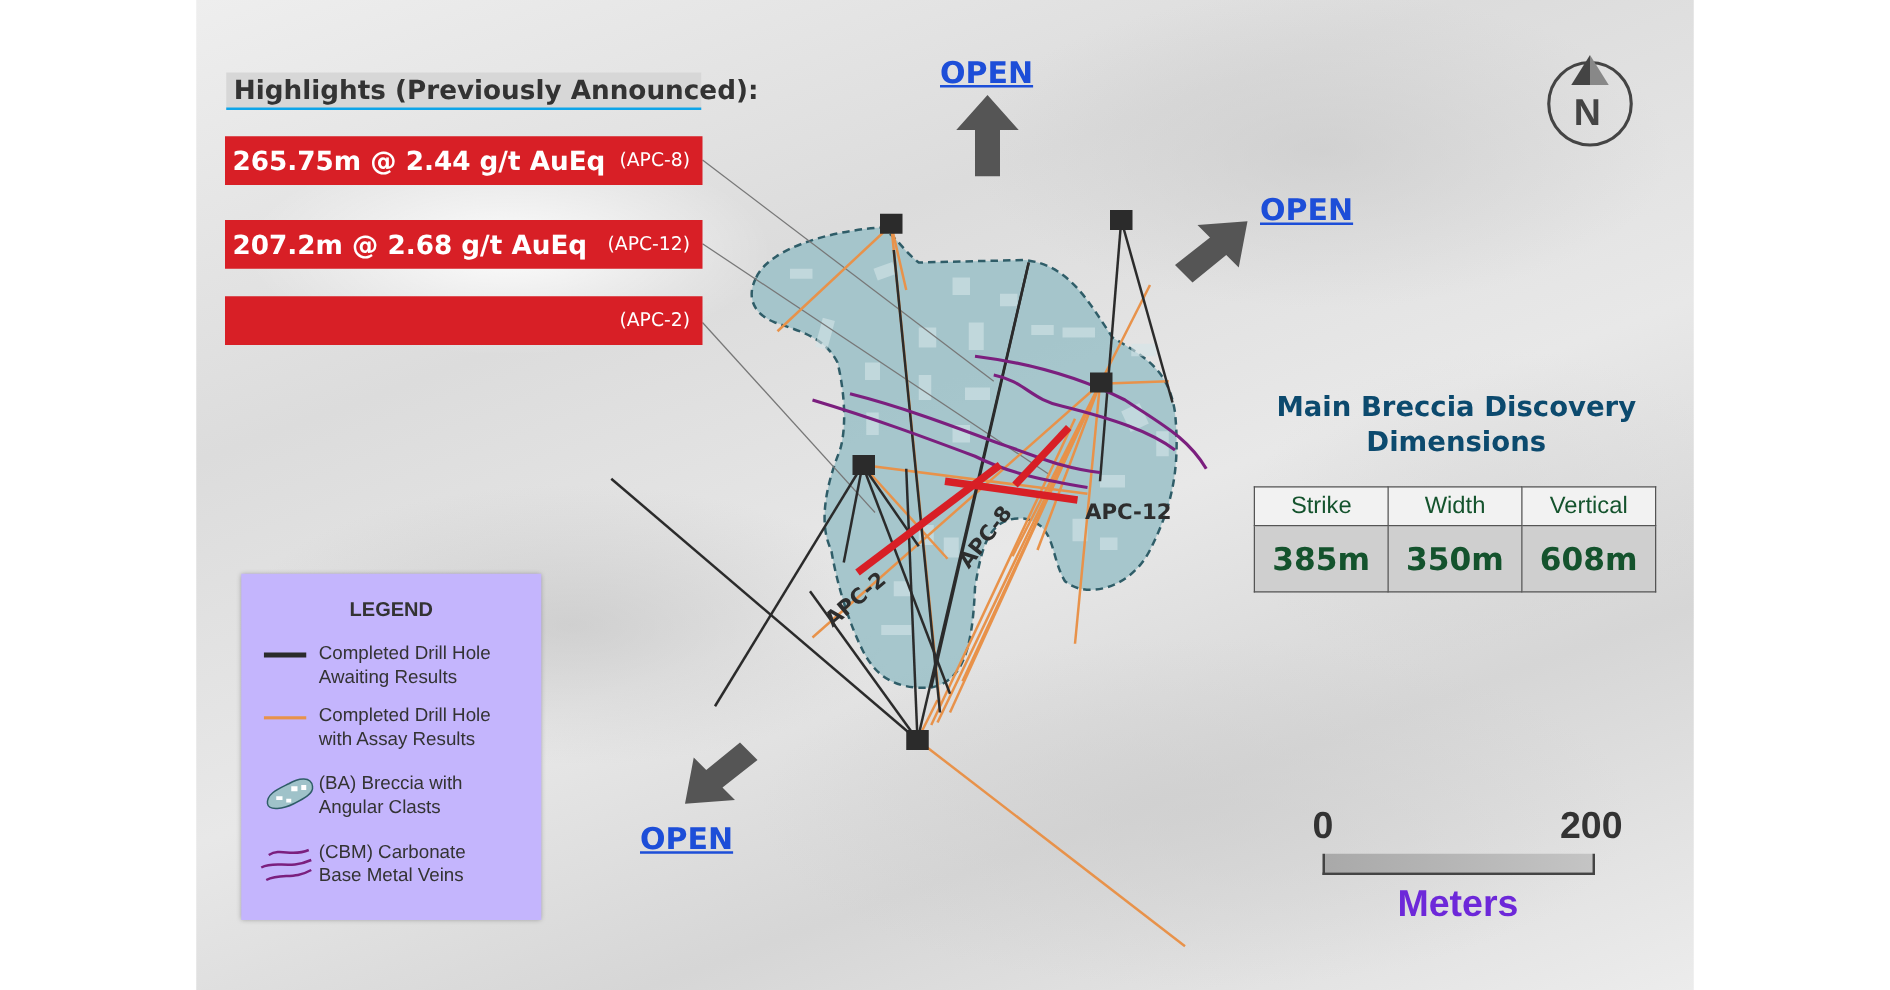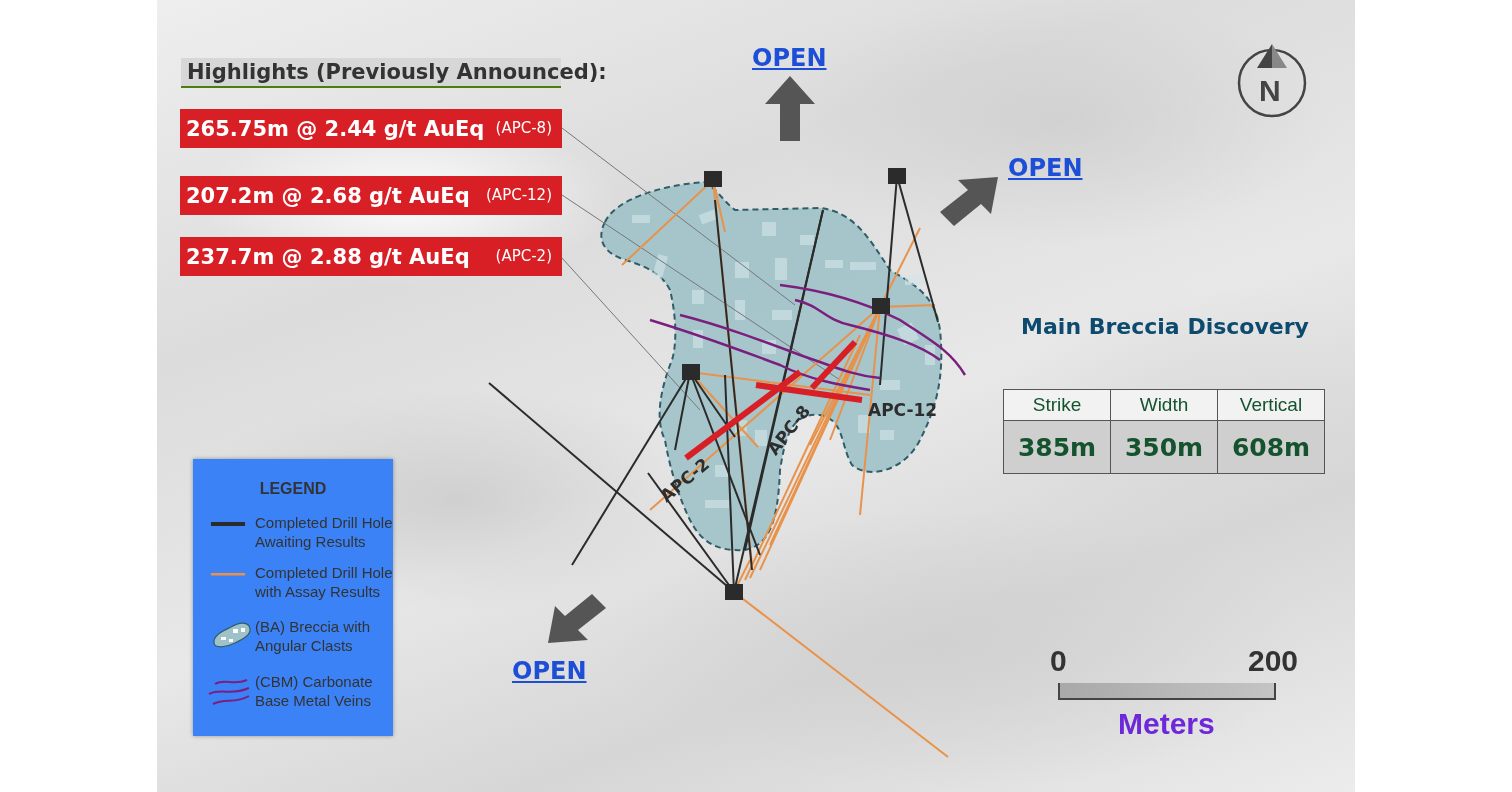--- a/index.html
+++ b/index.html
@@ -8,28 +8,28 @@
     background:
       radial-gradient(ellipse 300px 120px at 250px 200px, rgba(255,255,255,0.9), transparent 70%),
       radial-gradient(ellipse 400px 180px at 900px 120px, rgba(200,200,200,0.6), transparent 70%),
       radial-gradient(ellipse 380px 160px at 300px 500px, rgba(190,190,190,0.55), transparent 70%),
       radial-gradient(ellipse 500px 200px at 800px 650px, rgba(205,205,205,0.6), transparent 70%),
       radial-gradient(ellipse 300px 200px at 1050px 420px, rgba(215,215,215,0.5), transparent 70%),
       linear-gradient(160deg, #eeeeee 0%, #dcdcdc 30%, #e8e8e8 55%, #d6d6d6 75%, #ececec 100%);
   }
   svg.overlay { position:absolute; left:0; top:0; }
   .hl-title { position:absolute; left:181px; top:58px; width:380px; height:30px; background:#d7d7d7;
-    border-bottom:2px solid #4d7c0f; box-sizing:border-box; font-weight:bold; font-size:21px; color:#333;
+    border-bottom:2px solid #0ea5e9; box-sizing:border-box; font-weight:bold; font-size:21px; color:#333;
     padding:2px 6px; white-space:nowrap; font-family:"DejaVu Sans", sans-serif; }
   .hl-item { position:absolute; left:180px; height:39px; width:382px; background:#d81f26; color:#fff;
     box-sizing:border-box; padding:8px 6px; white-space:nowrap; font-family:"DejaVu Sans", sans-serif; }
   .hl-item .main { font-weight:bold; font-size:21px; }
   .hl-item .tag { font-size:15px; position:absolute; right:10px; top:10px; }
   .open-label { position:absolute; font-weight:bold; font-size:24px; color:#1d4ed8; font-family:"DejaVu Sans", sans-serif;text-decoration:underline; }
-  .legend { position:absolute; left:193px; top:459px; width:200px; height:277px; background:#3b82f6;
+  .legend { position:absolute; left:193px; top:459px; width:240px; height:277px; background:#c4b5fd;
     box-shadow:0 0 4px rgba(0,0,0,0.35); box-sizing:border-box; }
   .legend .title { position:absolute; left:0; width:100%; top:21px; text-align:center; font-weight:bold; font-size:16px; color:#333; font-family:"Liberation Sans", sans-serif; }
   .legend .entry { position:absolute; left:62px; font-size:15px; line-height:19px; color:#333; }
   .legend .sw { position:absolute; left:18px; }
   .dims-title { position:absolute; left:1000px; top:313px; width:330px; text-align:center; font-weight:bold; font-size:22px; color:#0c4a6e; line-height:28px; font-family:"DejaVu Sans", sans-serif; }
   table.dims { position:absolute; left:1003px; top:389px; border-collapse:collapse; width:322px; }
   table.dims td { border:1.5px solid #555; text-align:center; color:#14532d; }
   table.dims tr.hdr td { background:#f2f2f2; font-size:19px; height:28px; }
   table.dims tr.val td { background:#cfcfcf; font-size:25px; font-weight:bold; height:50px; font-family:"DejaVu Sans", sans-serif; }
   .scale-num { position:absolute; font-size:30px; font-weight:bold; color:#333; }
@@ -152,21 +152,20 @@
 <div class="hl-title">Highlights (Previously Announced):</div>
 <div class="hl-item" style="top:109px">
   <span class="main">265.75m @ 2.44 g/t AuEq</span>
   <span class="tag">(APC-8)</span>
 </div>
 <div class="hl-item" style="top:176px">
   <span class="main">207.2m @ 2.68 g/t AuEq</span>
   <span class="tag">(APC-12)</span>
 </div>
 <div class="hl-item" style="top:237px">
-  <span class="main">237.7m @ 2.88 g/t AuEq</span>
   <span class="tag">(APC-2)</span>
 </div>
 
 <div class="open-label" style="left:752px;top:44px">OPEN</div>
 <div class="open-label" style="left:1008px;top:154px">OPEN</div>
 <div class="open-label" style="left:512px;top:657px">OPEN</div>
 
 <div style="position:absolute;left:1259px;top:74px;font-size:30px;font-weight:bold;color:#444;">N</div>
 
 <div class="hole-label" style="left:656px;top:470px;transform:rotate(-40deg);">APC-2</div>
@@ -212,20 +211,21 @@
     </g>
   </svg>
   <div class="entry" style="top:213px">
     <div>(CBM) Carbonate</div>
     <div>Base Metal Veins</div>
   </div>
 </div>
 
 <div class="dims-title">
   <div>Main Breccia Discovery</div>
+  <div>Dimensions</div>
 </div>
 <table class="dims">
   <tbody>
       <tr class="hdr">
     <td>Strike</td>
     <td>Width</td>
     <td>Vertical</td>
   </tr>
   <tr class="val">
     <td>385m</td>

